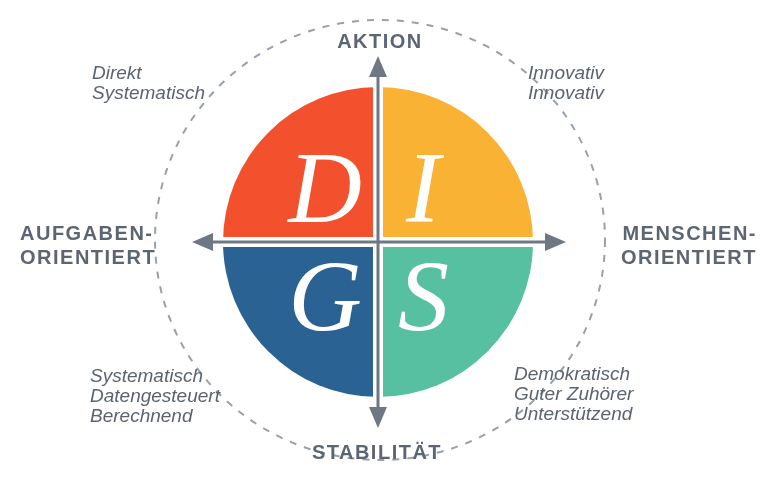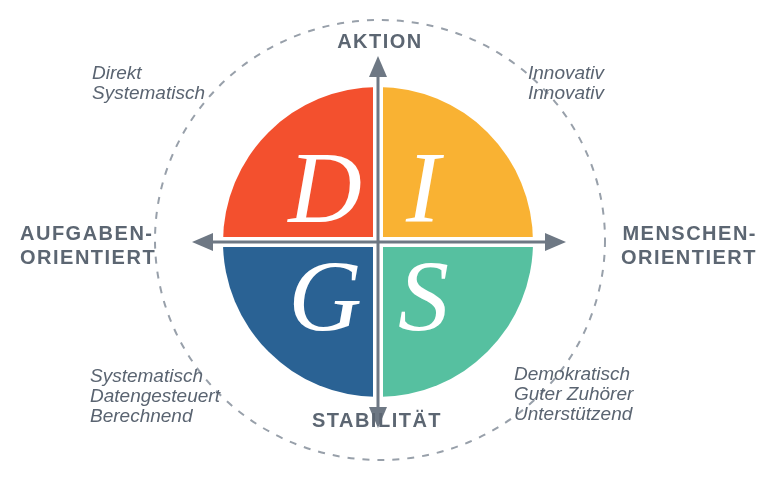--- a/index.html
+++ b/index.html
@@ -23,21 +23,21 @@
 
   .axis-label {
     position: absolute;
     font-weight: 700;
     font-size: 20px;
     letter-spacing: 1.5px;
     color: #5c6672;
     line-height: 24px;
   }
   .axis-label.top    { left: 295px; top: 29px;  width: 170px; text-align: center; }
-  .axis-label.bottom { left: 292px; top: 408px; width: 170px; text-align: center; }
+  .axis-label.bottom { left: 292px; top: 440px; width: 170px; text-align: center; }
   .axis-label.left   { left: 20px;  top: 221px; width: 166px; text-align: left; }
   .axis-label.right  { left: 577px; top: 221px; width: 180px; text-align: right; }
 
   .traits {
     position: absolute;
     font-style: italic;
     font-size: 19px;
     line-height: 20px;
     color: #5a6471;
     white-space: nowrap;

